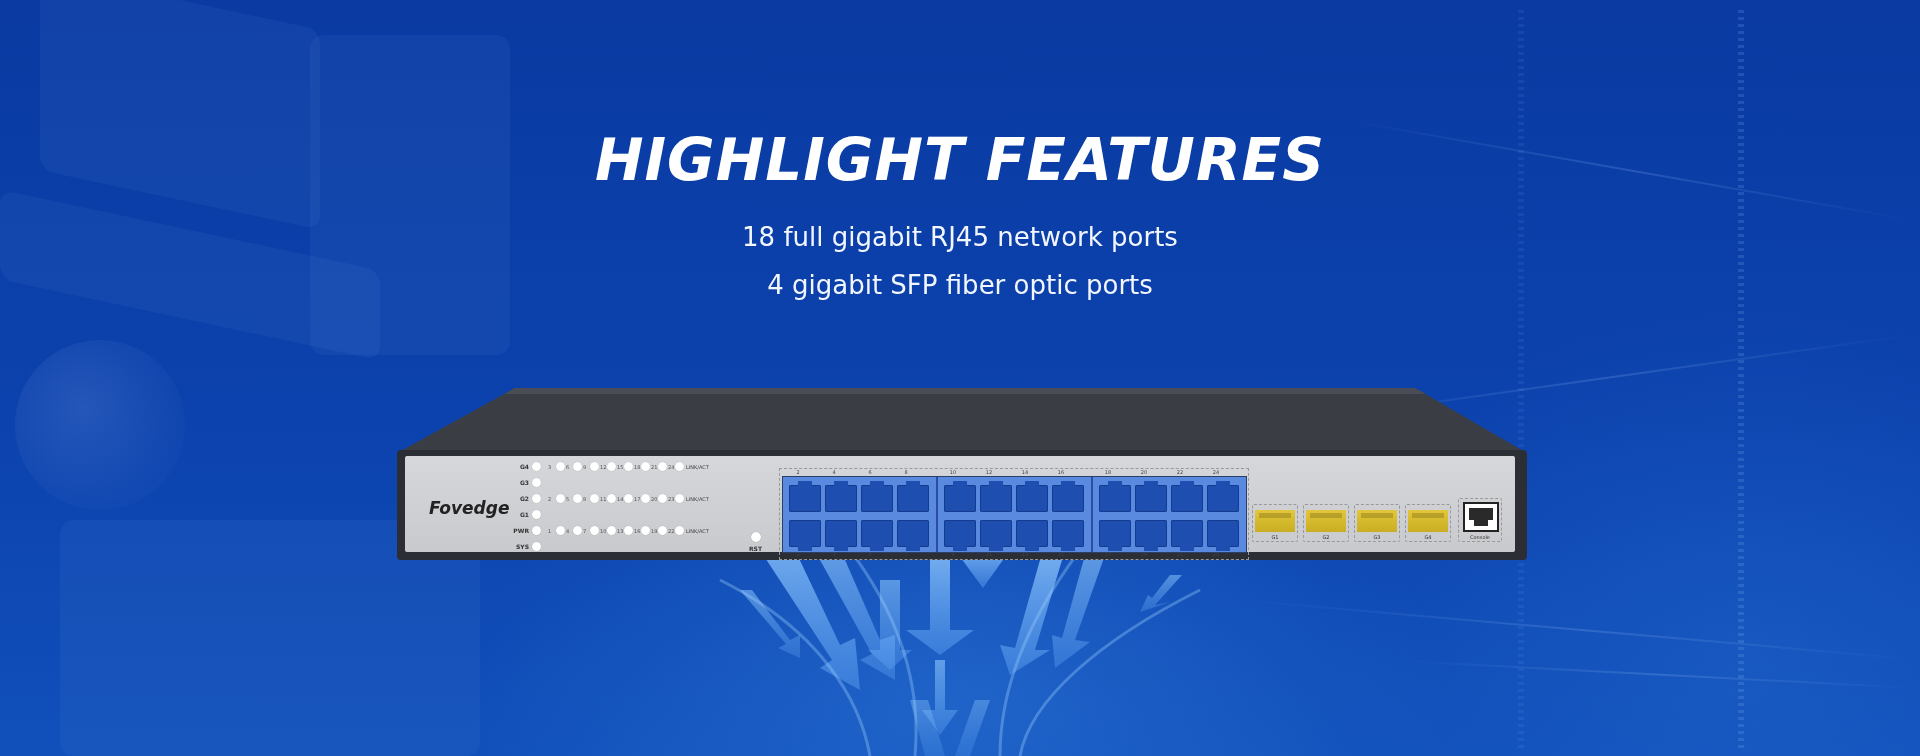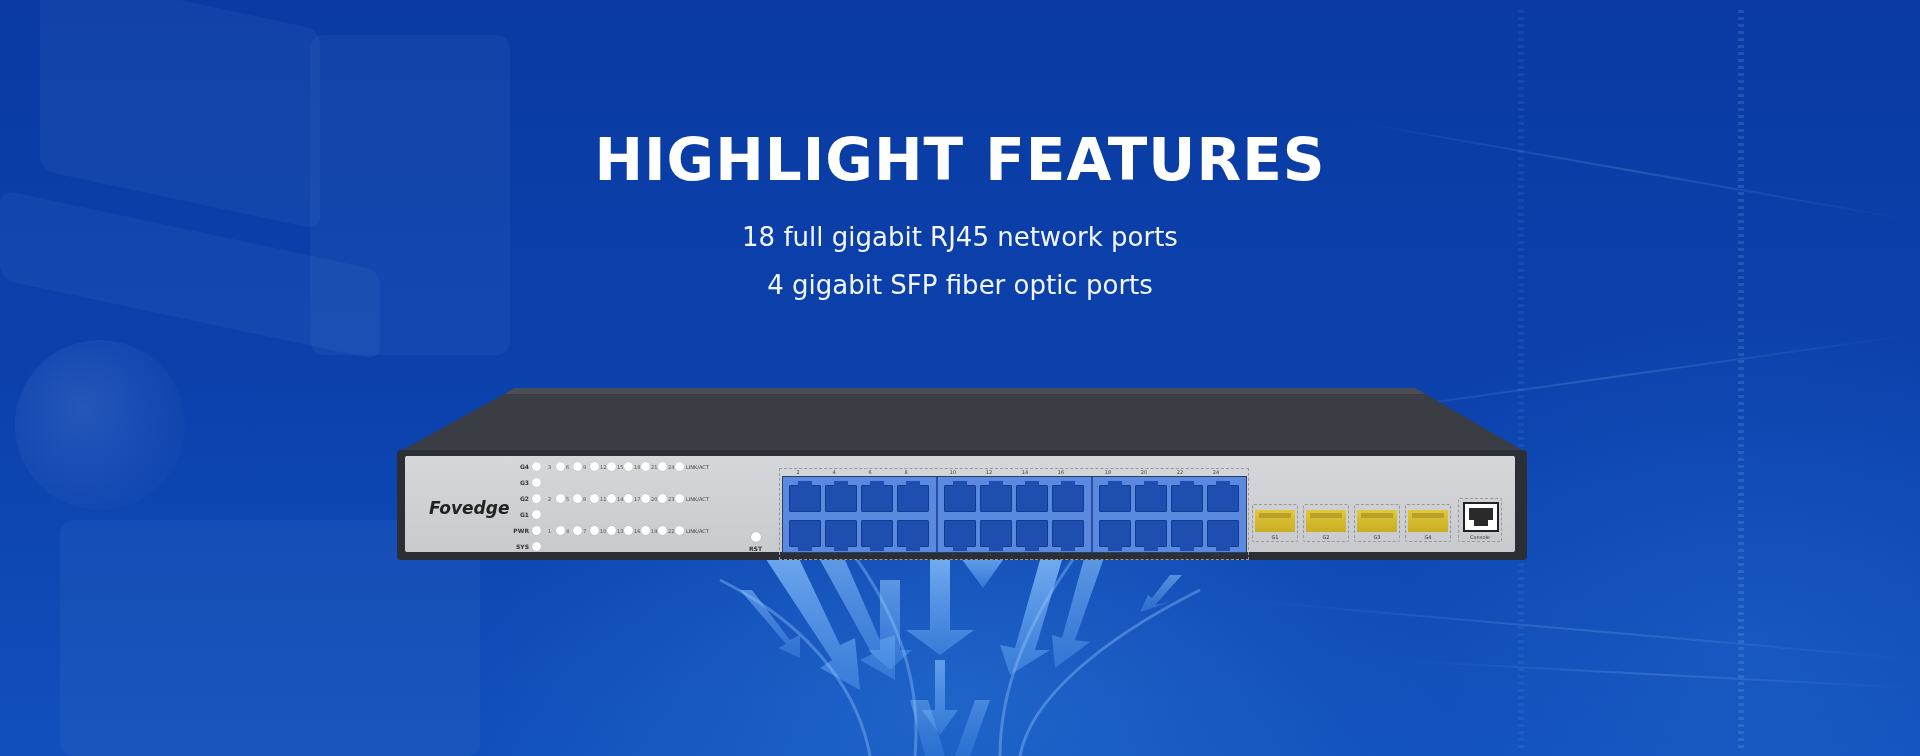--- a/index.html
+++ b/index.html
@@ -11,21 +11,21 @@
       radial-gradient(ellipse 700px 420px at 960px 700px, rgba(60,140,230,0.35), rgba(0,0,0,0) 70%),
       radial-gradient(ellipse 600px 500px at 1750px 650px, rgba(40,110,210,0.35), rgba(0,0,0,0) 70%),
       linear-gradient(180deg,#0a3aa2 0%,#0c42ad 55%,#1150bb 100%);}
   .bg .shape{position:absolute;background:rgba(120,160,230,0.08);border-radius:14px;}
   .bg .streak{position:absolute;height:2px;background:linear-gradient(90deg,rgba(255,255,255,0),rgba(170,210,255,0.18),rgba(255,255,255,0));transform-origin:left center;}
   .bg .rack{position:absolute;width:6px;background:repeating-linear-gradient(180deg,rgba(140,190,255,0.18) 0 3px,rgba(0,0,0,0) 3px 7px);}
   .bg .globe{position:absolute;border-radius:50%;background:radial-gradient(circle at 40% 40%,rgba(150,180,240,0.18),rgba(80,120,200,0.06) 70%);}
 
   .hero{position:absolute;left:0;right:0;top:0;text-align:center;color:#fff;}
   .title{position:absolute;left:0;right:0;top:120px;font-family:"DejaVu Sans","Liberation Sans",sans-serif;
-    font-weight:bold;font-size:58px;letter-spacing:1px;line-height:80px;}
+    font-weight:bold;font-size:58px;letter-spacing:1px;line-height:80px;font-style:italic;}
   .line{position:absolute;left:0;right:0;font-family:"DejaVu Sans","Liberation Sans",sans-serif;font-size:26px;line-height:36px;color:#f2f6ff;}
   .line1{top:219px;} .line2{top:267px;}
 
   
   .arrows{position:absolute;left:700px;top:550px;width:520px;height:206px;}
 
   
   .switch{position:absolute;left:396px;top:386px;width:1132px;height:178px;}
   .switch-top{position:absolute;left:0;top:0;width:1132px;height:68px;}
   .front{position:absolute;left:1px;top:64px;width:1130px;height:110px;background:#2b2e34;border-radius:4px;}

